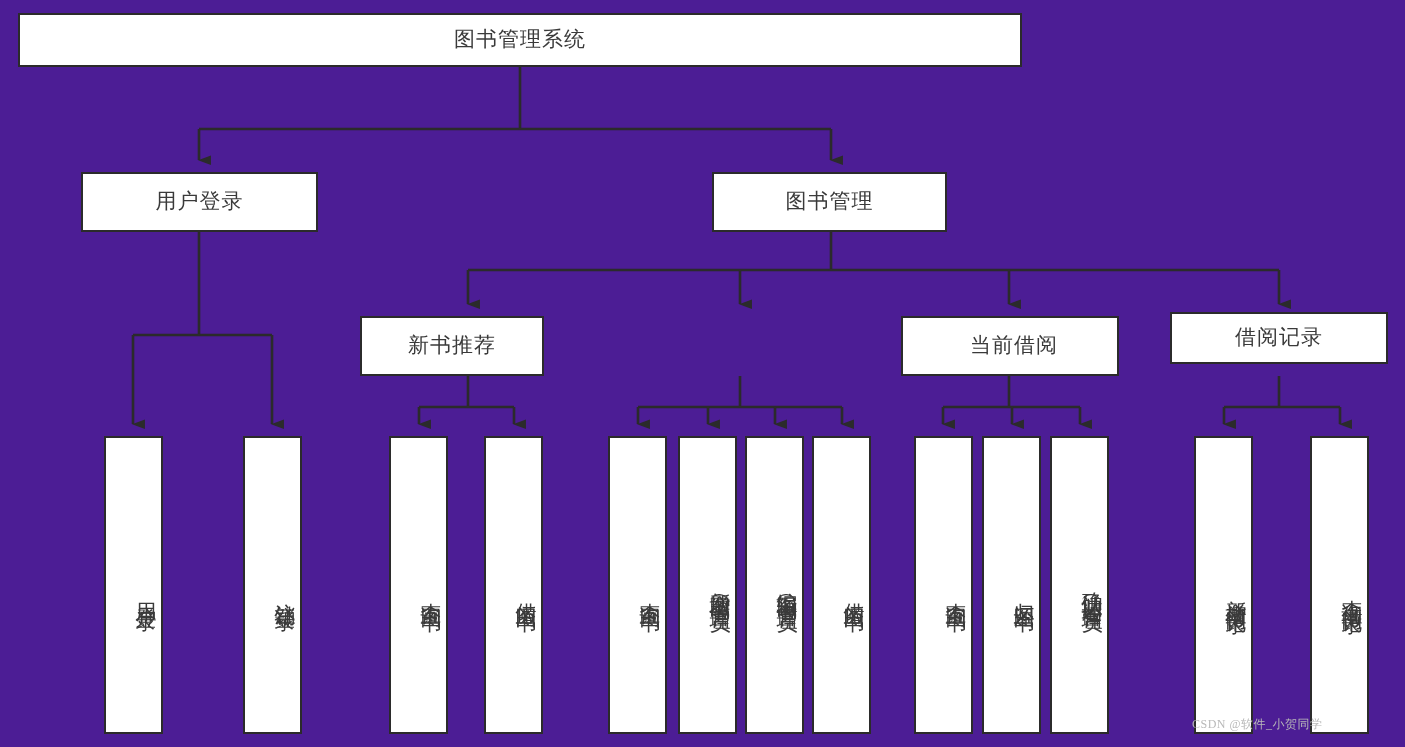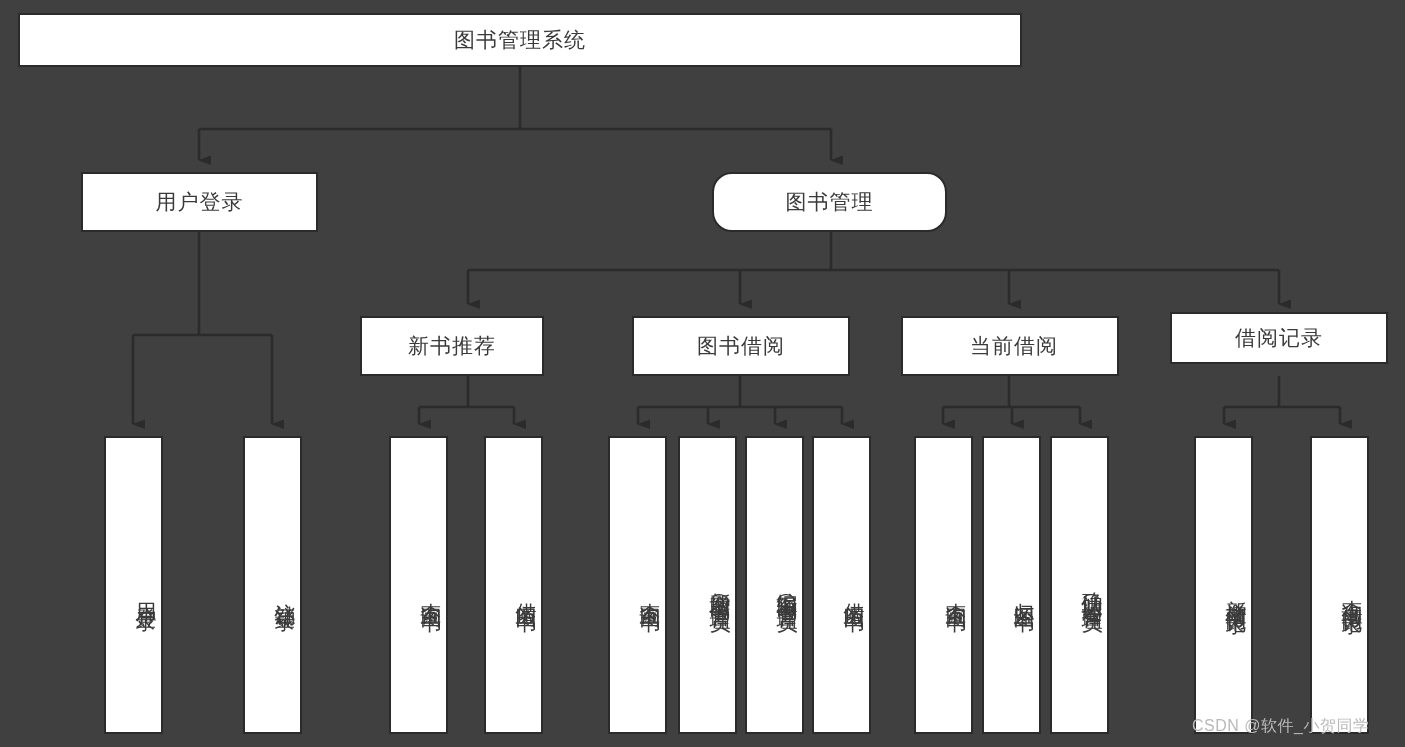--- a/index.html
+++ b/index.html
@@ -7,22 +7,23 @@
     padding: 0;
     background: #ffffff;
   }
   body {
     font-family: "Liberation Sans", "DejaVu Sans", sans-serif;
   }
   #canvas {
     position: relative;
     width: 1405px;
     height: 747px;
-    background: #404040;
+    background: #4c1d95;
     overflow: hidden;
+    font-family: Liberation Serif, serif;
   }
   #edges {
     position: absolute;
     left: 0;
     top: 0;
     width: 1405px;
     height: 747px;
     pointer-events: none;
   }
   .node {
@@ -52,21 +53,21 @@
   }
   .node.vert .vtext {
     writing-mode: vertical-rl;
     text-orientation: upright;
     white-space: nowrap;
   }
   #watermark {
     position: absolute;
     left: 1192px;
     top: 716px;
-    font-size: 16px;
+    font-size: 12px;
     color: #b9b9b9;
     white-space: nowrap;
     letter-spacing: 0.5px;
   }
 </style>
 </head>
 <body>
 
 <div id="canvas">
 
@@ -120,29 +121,26 @@
     </g>
   </svg>
 
   <div class="node horiz" style="left:18px; top:13px; width:1004px; height:54px;">
     <span>图书管理系统</span>
   </div>
 
   <div class="node horiz" style="left:81px; top:172px; width:237px; height:60px;">
     <span>用户登录</span>
   </div>
-  <div class="node horiz" style="left:712px; top:172px; width:235px; height:60px;border-radius:20px;">
+  <div class="node horiz" style="left:712px; top:172px; width:235px; height:60px;">
     <span>图书管理</span>
   </div>
 
   <div class="node horiz" style="left:360px; top:316px; width:184px; height:60px;">
     <span>新书推荐</span>
-  </div>
-  <div class="node horiz" style="left:632px; top:316px; width:218px; height:60px;">
-    <span>图书借阅</span>
   </div>
   <div class="node horiz" style="left:901px; top:316px; width:218px; height:60px;padding-left:8px;">
     <span>当前借阅</span>
   </div>
   <div class="node horiz" style="left:1170px; top:312px; width:218px; height:52px;">
     <span>借阅记录</span>
   </div>
 
   <div class="node vert" style="left:104px; top:436px; width:59px; height:298px;">
     <span class="vtext">用户登录</span>

